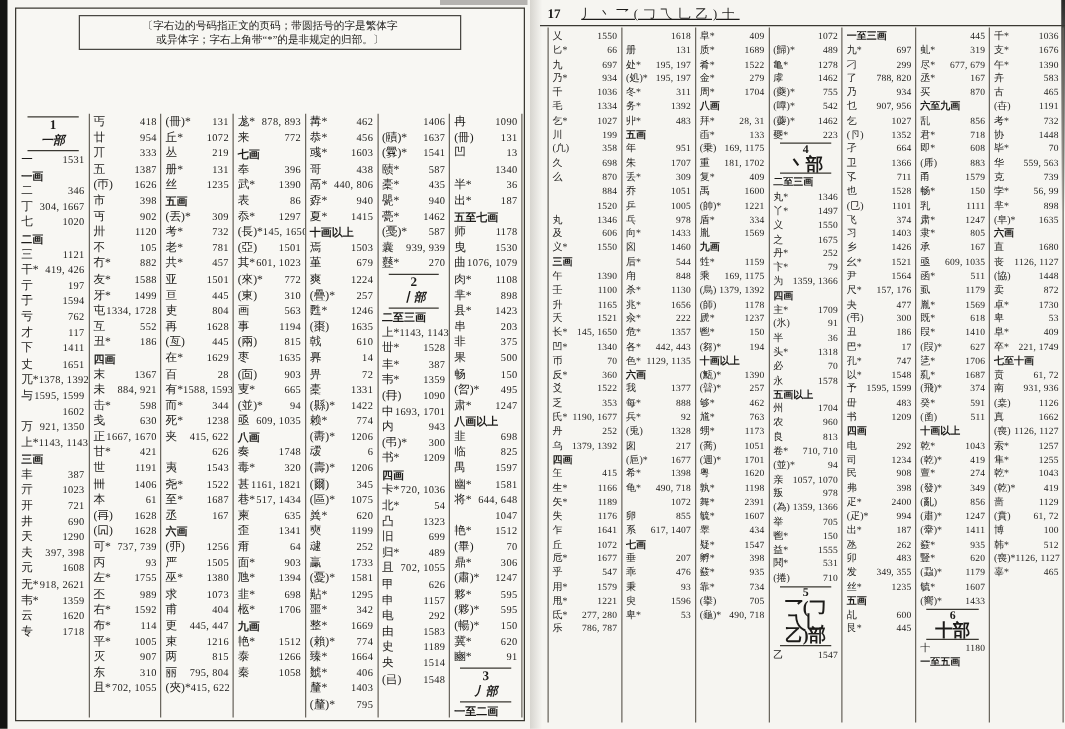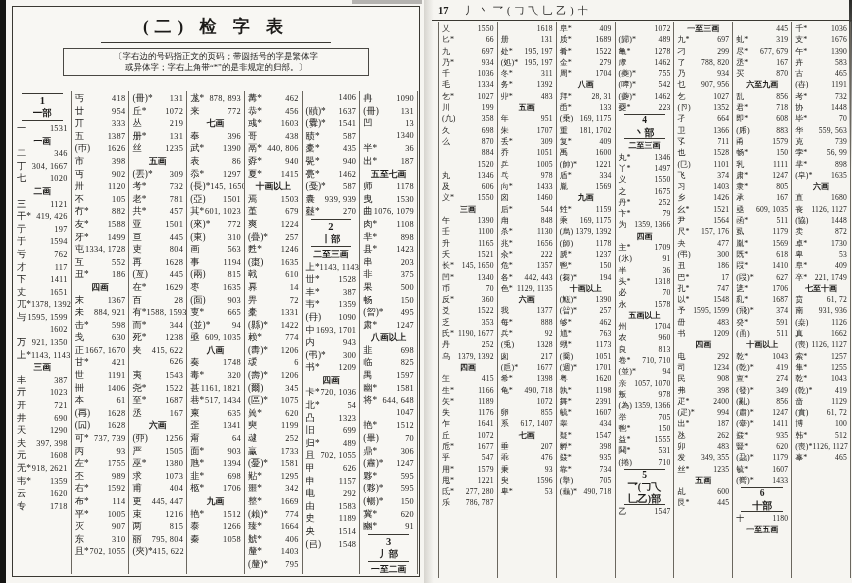--- a/index.html
+++ b/index.html
@@ -22,56 +22,55 @@
     border:1.5px solid #3a3832;background:#f8f7f3;box-sizing:border-box;}
   .ltitle{margin:8px auto 4px;width:230px;text-align:center;font-size:17px;font-weight:bold;
     letter-spacing:6px;border-bottom:1px solid #3a3832;padding-bottom:4px;white-space:nowrap;}
   .lnote{margin:5px auto 0;width:300px;border:1px solid #4a4843;font-size:8.5px;
     text-align:center;line-height:11px;padding:2px 2px;}
   .lcols{position:absolute;left:1px;right:1px;top:84px;bottom:2px;display:flex;}
 
   
   .rhead{position:absolute;left:438px;top:4px;width:410px;height:15px;font-size:10px;}
   .rpagenum{font-weight:bold;font-size:10.5px;display:inline-block;margin-right:14px;}
-  .runhead{letter-spacing:4px;font-size:10px;}
+  .runhead{letter-spacing:4px;font-size:10px;text-decoration:underline;}
   .rrule{position:absolute;left:432px;top:20px;width:420px;border-top:1.2px solid #3a3832;}
   .rcols{position:absolute;left:438px;top:22px;width:412px;height:556px;display:flex;
     border-left:1px solid #6b675f;}
 
   
   .col{flex:1 1 0;min-width:0;border-right:1px solid #6b675f;padding:1px 3px 0 3px;overflow:hidden;}
   .row{display:flex;justify-content:space-between;align-items:baseline;white-space:nowrap;}
   .lcols .row{height:12.6px;line-height:12.6px;}
   .rcols .row{height:11.3px;line-height:11.3px;}
   .ch{font-size:9.3px;}
   .pg{font-size:8.3px;letter-spacing:.3px;font-family:"Liberation Serif",serif;}
   .rcols .ch{font-size:8px;}
   .rcols .pg{font-size:7.6px;letter-spacing:.2px;}
-  .hd{text-align:center;font-weight:bold;font-size:8.8px;}
+  .hd{font-weight:bold;font-size:8.8px;}
   .lcols .hd{height:12.6px;line-height:12.6px;}
   .rcols .hd{height:11.3px;line-height:11.3px;font-size:8px;}
   .rn{text-align:center;font-weight:bold;font-size:10.5px;border-top:1.3px solid #3a3832;
     margin:1px 5px 0;}
   .lcols .rn{height:13px;line-height:13px;}
   .rcols .rn{height:11.5px;line-height:11.5px;font-size:9.5px;}
   .rb{text-align:center;font-weight:bold;font-size:9.5px;border-bottom:1.3px solid #3a3832;
     margin:0 5px 1px;}
-  .lcols .rb{min-height:13px;line-height:13px;}
-  .rcols .rb{min-height:11.5px;line-height:11.5px;font-size:10px;white-space:normal;text-align:center;}
+  .lcols .rb{min-height:13px;line-height:13px;font-style:italic;}
+  .rcols .rb{min-height:11.5px;line-height:11.5px;font-size:14px;white-space:normal;text-align:center;}
 </style>
 </head>
 <body>
 
 <div class="edge-strip"></div>
 <div class="edge-strip2"></div>
 <div class="gutter"></div>
 <div class="corner-mark"></div>
 
 <div class="lpage">
-  <div class="ltitle">(二) 检 字 表</div>
   <div class="lnote">
     <div>〔字右边的号码指正文的页码；带圆括号的字是繁体字</div>
     <div>或异体字；字右上角带“*”的是非规定的归部。〕</div>
   </div>
   <div class="lcols">
       <div class="col">
         <div class="rn">1</div>
         <div class="rb">一部</div>
         <div class="row">
           <span class="ch">一</span>

